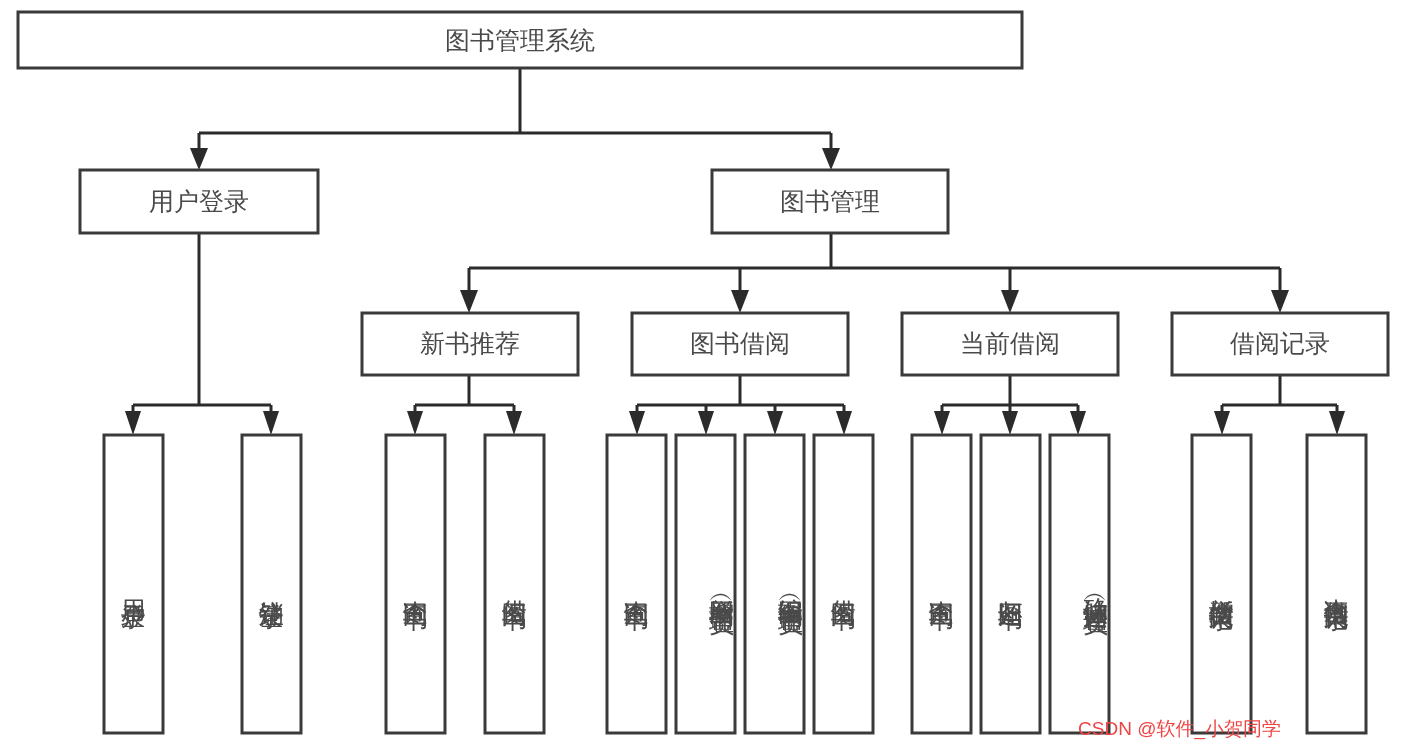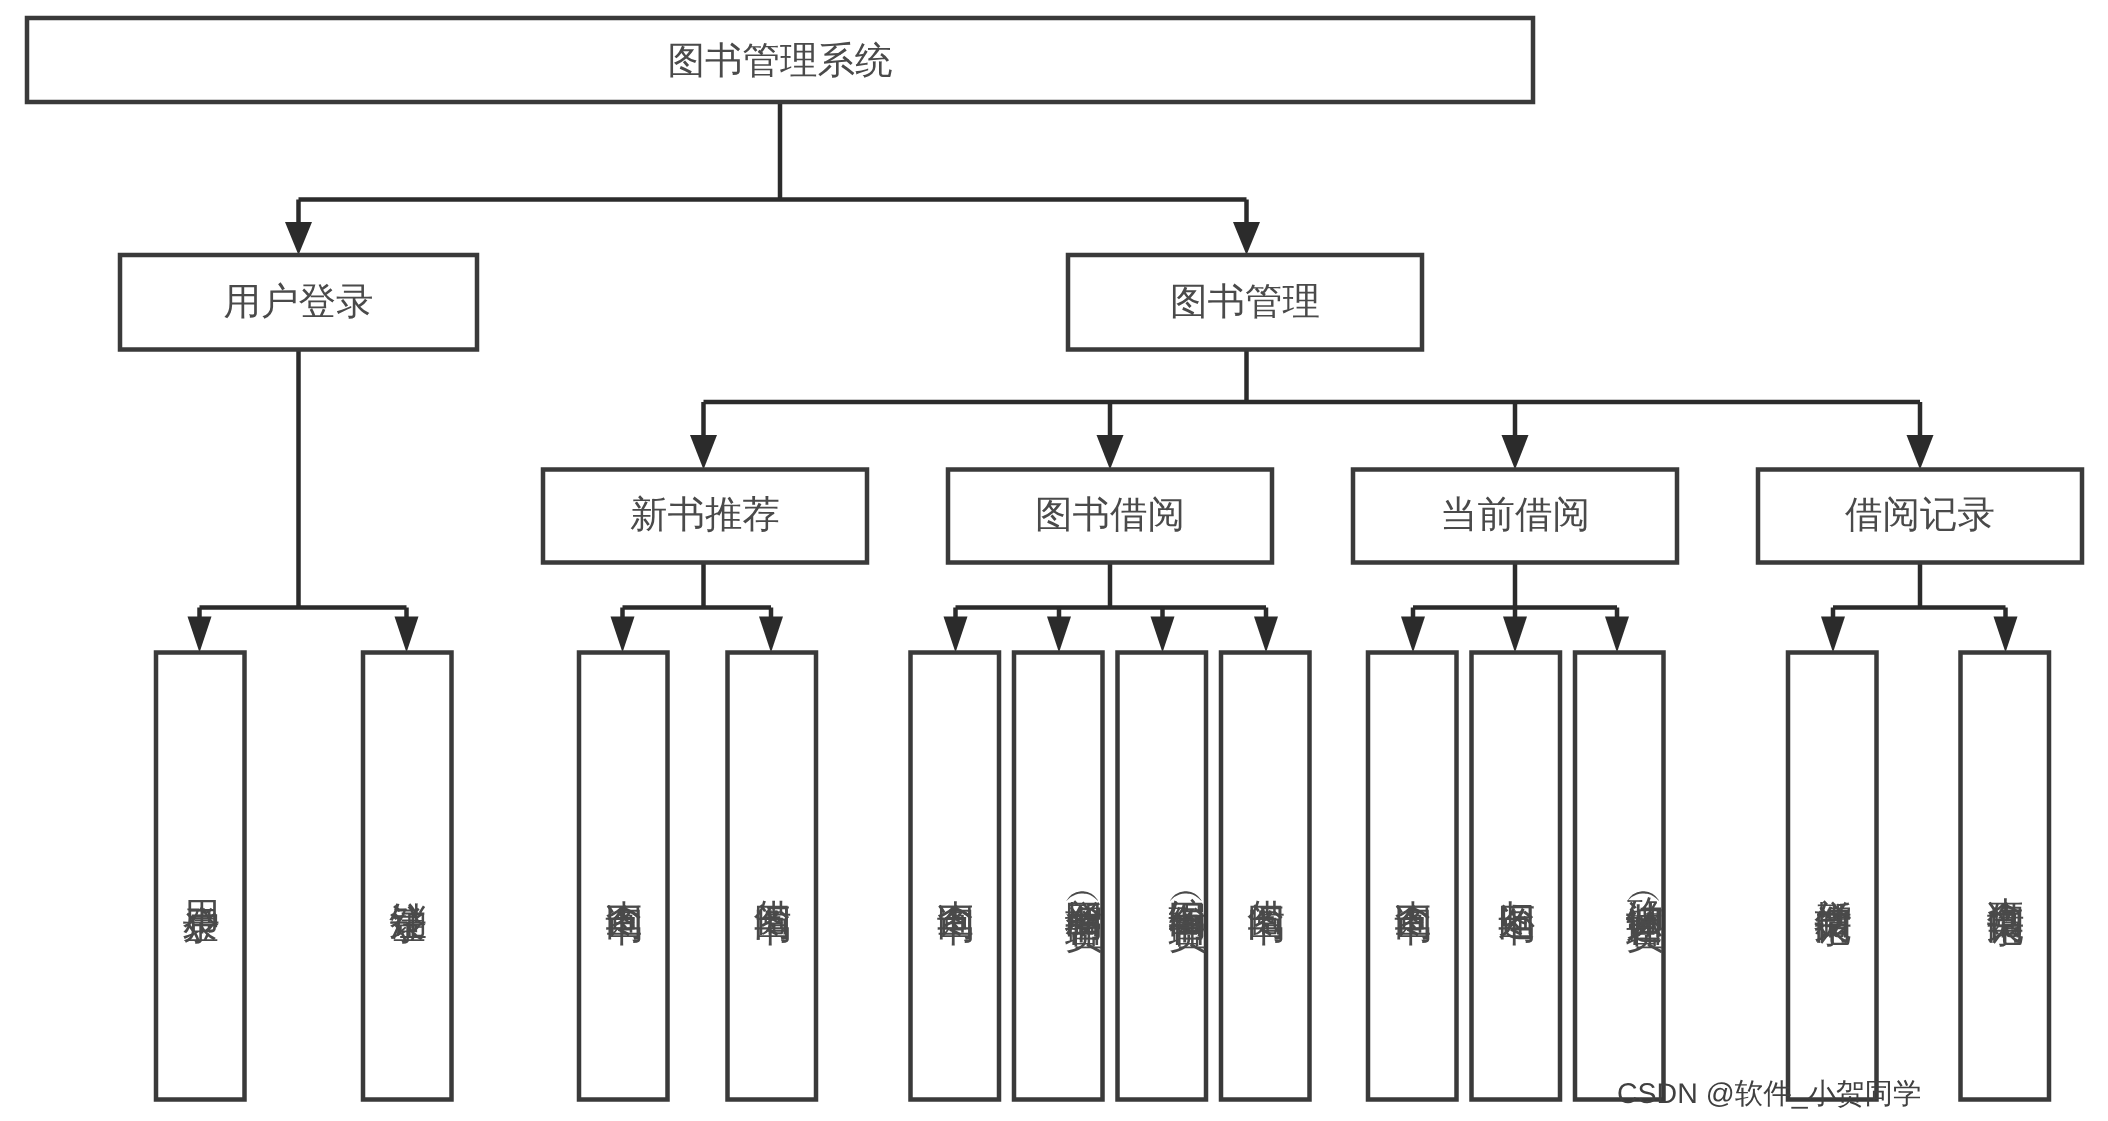--- a/index.html
+++ b/index.html
@@ -67,21 +67,21 @@
     justify-content: center;
     white-space: nowrap;
     pointer-events: none;
   }
   .watermark {
     position: absolute;
     right: 10px;
     bottom: 5px;
     font-family: "Liberation Sans", "DejaVu Sans", sans-serif;
     font-size: 19px;
-    color: #404040;
+    color: #ef4444;
     white-space: nowrap;
     margin-top: 29px;
   }
 </style>
 </head>
 <body>
 
 <div id="diagram-root">
 
   <svg id="tree-svg" viewBox="0 0 1405 747">

